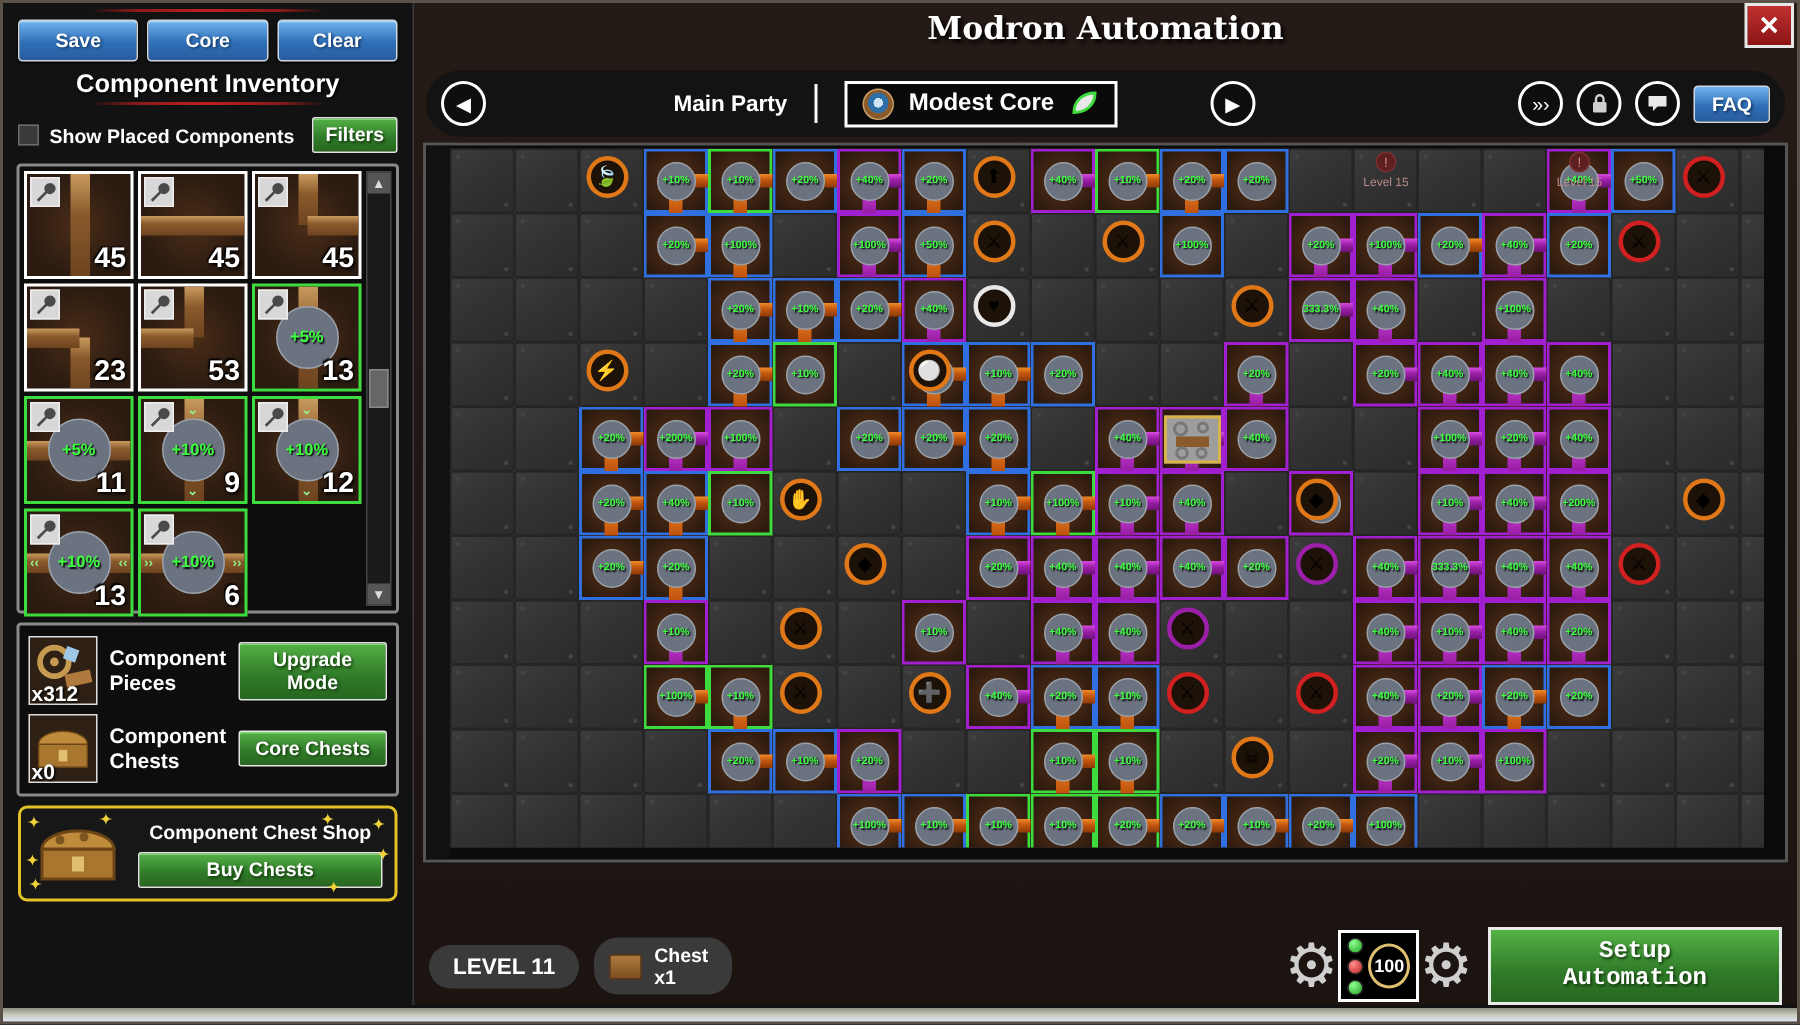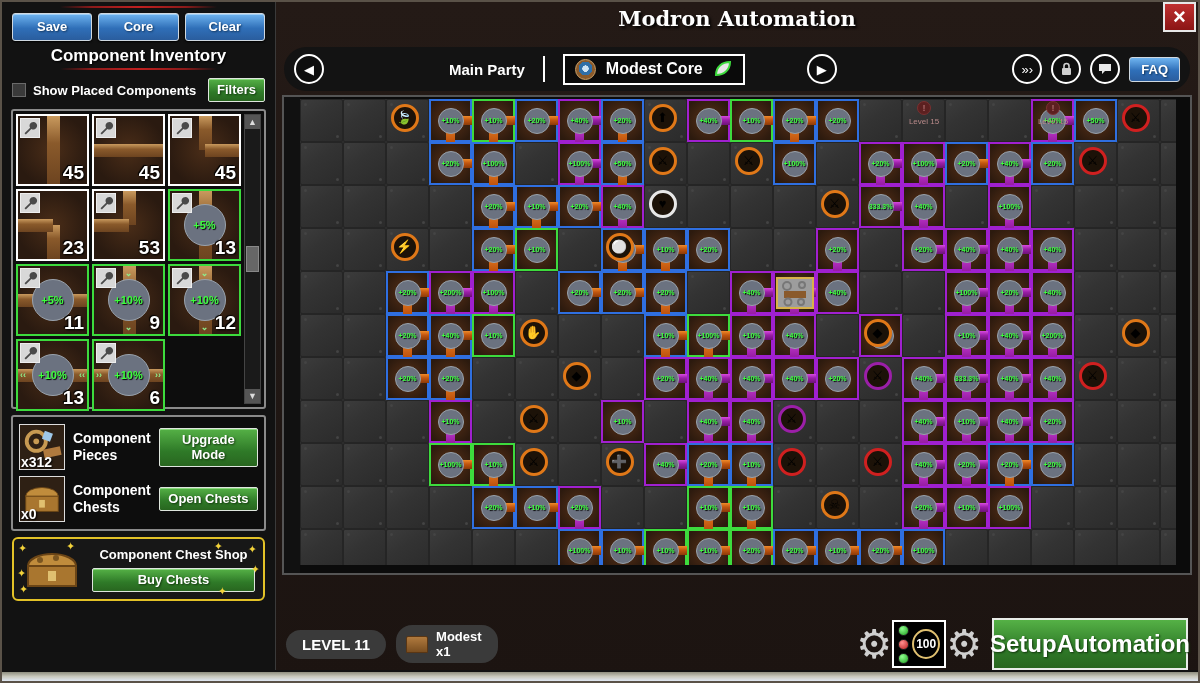--- a/index.html
+++ b/index.html
@@ -266,23 +266,23 @@
   .lamp { width: 11px; height: 11px; border-radius: 50%; border: 1px solid #222; }
   .lamp.g { background: radial-gradient(circle at 35% 30%, #8fff8f, #1f9e1f); }
   .lamp.r { background: radial-gradient(circle at 35% 30%, #ff8f8f, #b81f1f); }
   #timer-val {
     width: 30px; height: 30px; border-radius: 50%; border: 2px solid #e0c070;
     color: #fff; font-size: 12px; font-weight: bold; display: flex;
     align-items: center; justify-content: center;
   }
   #setup-btn {
     width: 196px; height: 52px; background: linear-gradient(#55b146, #2f7a28 60%, #28661f);
-    border: 2px solid #e8ece8; color: #fff; font-weight: bold; font-size: 24px;
-    display: flex; align-items: center; justify-content: center;
-    cursor: pointer; text-shadow: 1px 1px 2px #12350c; line-height: 1.12;
+    border: 2px solid #e8ece8; color: #fff; font-weight: bold; font-size: 16px;
+    display: flex; flex-direction: column; align-items: center; justify-content: center;
+    cursor: pointer; text-shadow: 1px 1px 2px #12350c; line-height: 1.12; font-family: Liberation Mono, monospace;
   }
   #taskbar {
     position: absolute; left: 0; right: 0; bottom: 0; height: 11px;
     background: linear-gradient(#8d8d7e, #c8c8bc 50%, #dfe7f2);
     border-top: 2px solid #111;
   }
 </style>
 </head>
 <body>
 
@@ -471,21 +471,21 @@
       <div class="res-row">
         <div class="res-icon">
           <svg viewBox="0 0 46 46" width="44" height="44">
             <rect x="6" y="20" width="34" height="16" fill="#a9762f" stroke="#6b4516"></rect>
             <path d="M6 20a17 9 0 0 1 34 0z" fill="#c08c3c" stroke="#6b4516"></path>
             <rect x="20" y="24" width="6" height="8" fill="#e0c070"></rect>
           </svg>
           <span class="qty">x0</span>
         </div>
         <div class="res-label">Component Chests</div>
-        <div class="green-btn res-btn">Open Chests</div>
+        <div class="green-btn res-btn">Core Chests</div>
       </div>
     </div>
 
     <div id="shop">
       <span class="star" style="left:4px;top:3px">✦</span>
       <span class="star" style="left:52px;top:1px">✦</span>
       <span class="star" style="right:40px;top:1px">✦</span>
       <span class="star" style="right:6px;top:4px">✦</span>
       <span class="star" style="left:3px;top:28px">✦</span>
       <span class="star" style="right:3px;top:24px">✦</span>
@@ -1204,21 +1204,21 @@
           <div class="lvl-pin" style="left: 601px; top: 2px;"><div class="dot">!</div><span>Level 15</span></div>
           <div class="lvl-pin" style="left: 730px; top: 2px;"><div class="dot">!</div><span>Level 15</span></div>
         </div>
     </div>
 
     <div id="bottom-bar">
       <div class="pill">LEVEL 11</div>
       <div id="reward-pill">
         <div class="chest-mini"></div>
         <div>
-          <div>Modest</div>
+          <div>Chest</div>
           <div>x1</div>
         </div>
       </div>
       <div id="timer-widget">
         <span class="gear-half">⚙</span>
         <div id="timer-box">
           <div class="lights">
             <div class="lamp g"></div>
             <div class="lamp r"></div>
             <div class="lamp g"></div>

